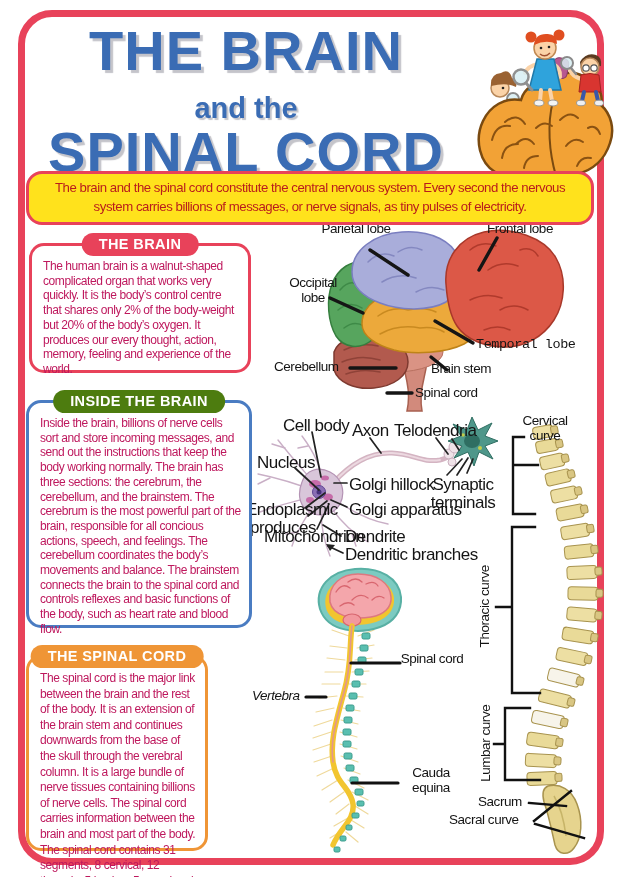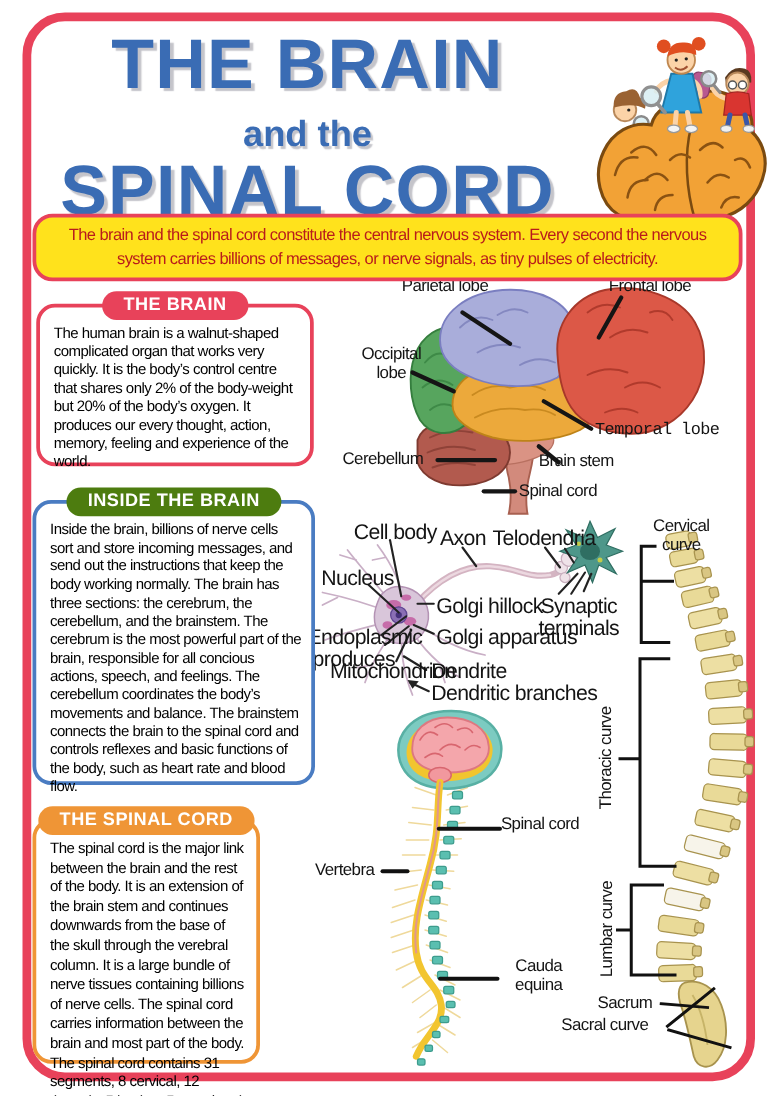--- a/index.html
+++ b/index.html
@@ -18,21 +18,21 @@
   .banner{position:absolute;left:26px;top:171px;width:568px;box-sizing:border-box;z-index:4;
           background:#ffe21c;border:3px solid #e8425a;border-radius:16px;
           padding:5px 22px 6px;color:#b91c1c;font-size:13.2px;letter-spacing:-0.45px;
           line-height:1.42;text-align:center;}
   
   .infobox{position:absolute;box-sizing:border-box;background:#fff;border:3px solid;
            border-radius:15px;padding:13px 8px 4px 11px;z-index:4;}
   .infobox .pill{position:absolute;top:-13px;left:50%;transform:translateX(-50%);
            color:#fff;font-weight:bold;font-size:14.5px;letter-spacing:.4px;
            padding:3px 17px 4px;border-radius:14px;white-space:nowrap;}
-  .infobox .body{font-size:12px;letter-spacing:-0.42px;line-height:14.7px;color:#000000;}
+  .infobox .body{font-size:12px;letter-spacing:-0.42px;line-height:14.7px;color:#be185d;}
   #box-brain{left:29px;top:243px;width:222px;height:130px;border-color:#e8425a;}
   #box-brain .pill{background:#e8425a;}
   #box-inside{left:26px;top:400px;width:226px;height:228px;border-color:#4a7cc2;}
   #box-inside .pill{background:#4d7c0f;}
   #box-spinal{left:26px;top:655px;width:182px;height:196px;border-color:#ef9536;}
   #box-spinal .pill{background:#ef9536;}
   #box-spinal .body{line-height:15.6px;}
   
   .dlabel{position:absolute;z-index:3;color:#141414;font-size:13.5px;
           letter-spacing:-0.45px;line-height:1.08;white-space:nowrap;}
@@ -410,21 +410,21 @@
   <div class="dlabel small" style="left:257px;top:454px;">Nucleus</div>
   <div class="dlabel small" style="left:349px;top:476px;">Golgi hillock</div>
   <div class="dlabel small wrap" style="left:427px;top:476px;width:72px;">Synaptic terminals</div>
   <div class="dlabel small wrap" style="left:246px;top:501px;width:74px;">Endoplasmic produces</div>
   <div class="dlabel small" style="left:349px;top:501px;">Golgi apparatus</div>
   <div class="dlabel small" style="left:264px;top:528px;">Mitochondrion</div>
   <div class="dlabel small" style="left:345px;top:528px;">Dendrite</div>
   <div class="dlabel small" style="left:345px;top:546px;">Dendritic branches</div>
 
   <div class="dlabel wrap" style="left:400px;top:652px;width:64px;">Spinal cord</div>
-  <div class="dlabel" style="left:252px;top:689px;">Vertebra</div>
+  <div class="dlabel" style="left:252px;top:689px;font-style:italic;">Vertebra</div>
   <div class="dlabel wrap" style="left:396px;top:766px;width:70px;">Cauda equina</div>
 
   <div class="dlabel wrap" style="left:506px;top:414px;width:78px;">Cervical curve</div>
   <div class="dlabel vlabel wrap" style="left:435px;top:599px;width:100px;">Thoracic curve</div>
   <div class="dlabel vlabel wrap" style="left:437px;top:736px;width:98px;">Lumbar curve</div>
   <div class="dlabel" style="left:478px;top:795px;">Sacrum</div>
   <div class="dlabel" style="left:449px;top:813px;">Sacral curve</div>
 </div>
 
 </body></html>

